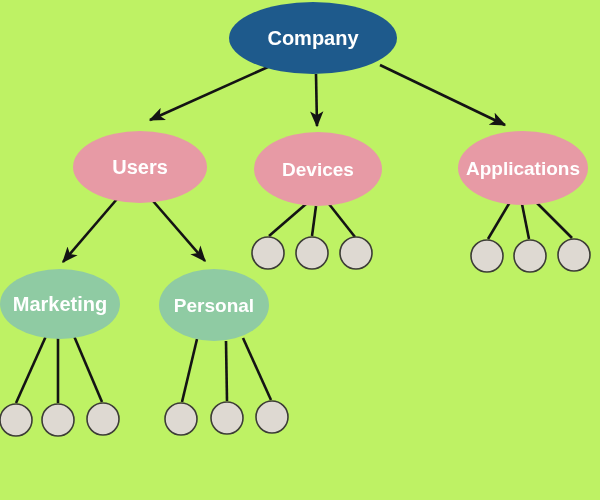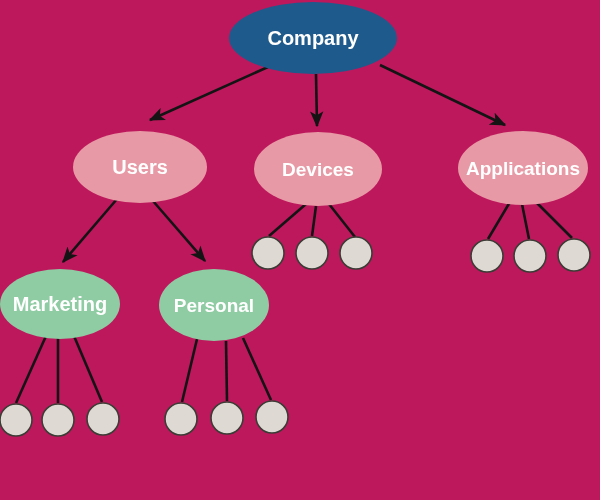--- a/index.html
+++ b/index.html
@@ -7,21 +7,21 @@
     padding: 0;
     background: #ffffff;
     width: 600px;
     height: 500px;
     overflow: hidden;
   }
   .stage {
     position: relative;
     width: 600px;
     height: 500px;
-    background: #be185d;
+    background: #bef264;
   }
   svg {
     display: block;
   }
   .node-label {
     font-family: "Liberation Sans", "DejaVu Sans", sans-serif;
     font-weight: 700;
     text-anchor: middle;
   }
   .lbl-20 { font-size: 20px; }

